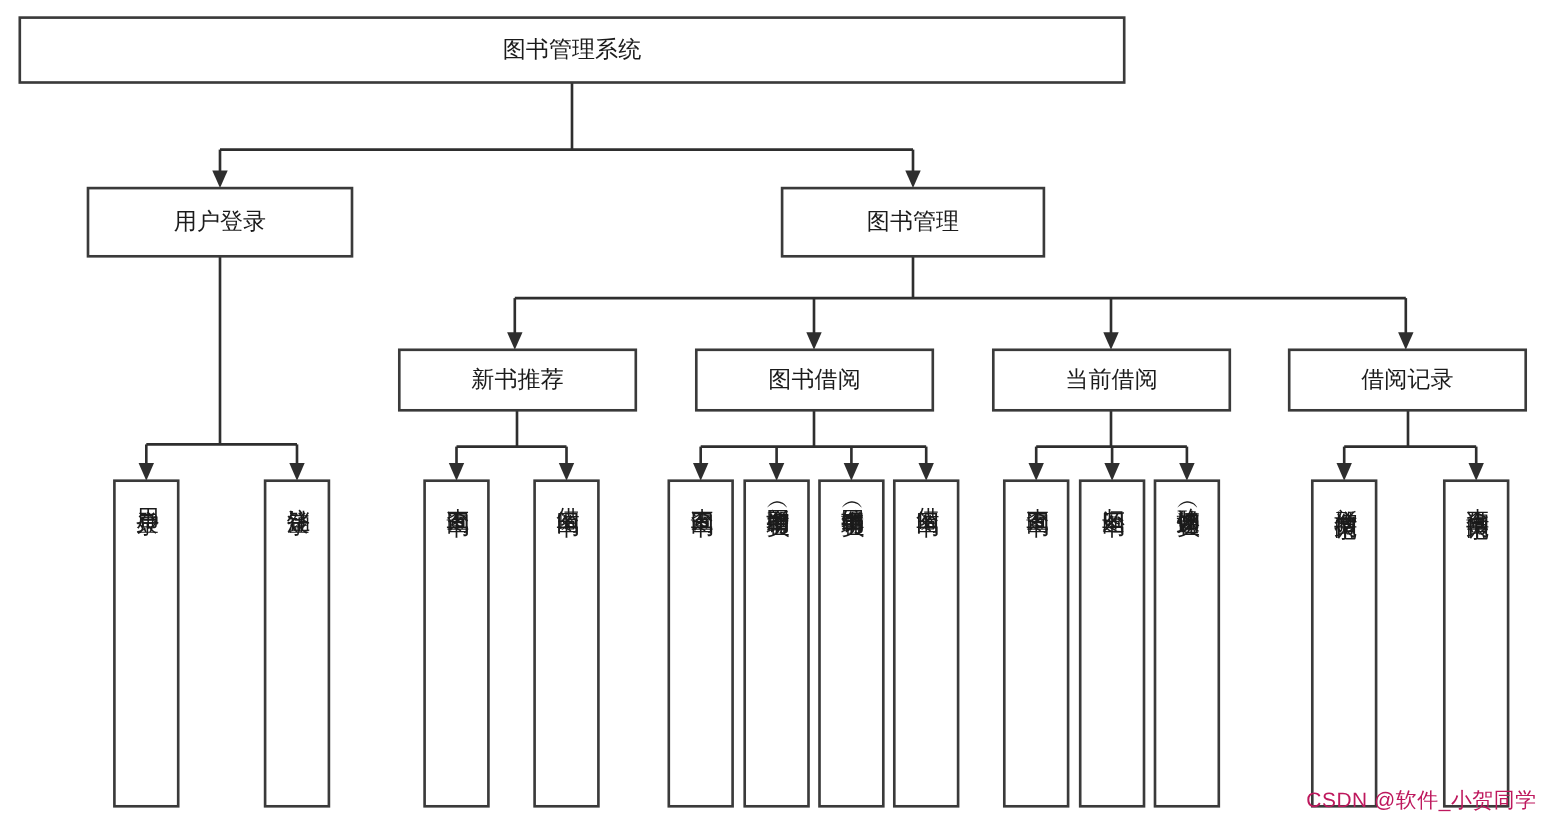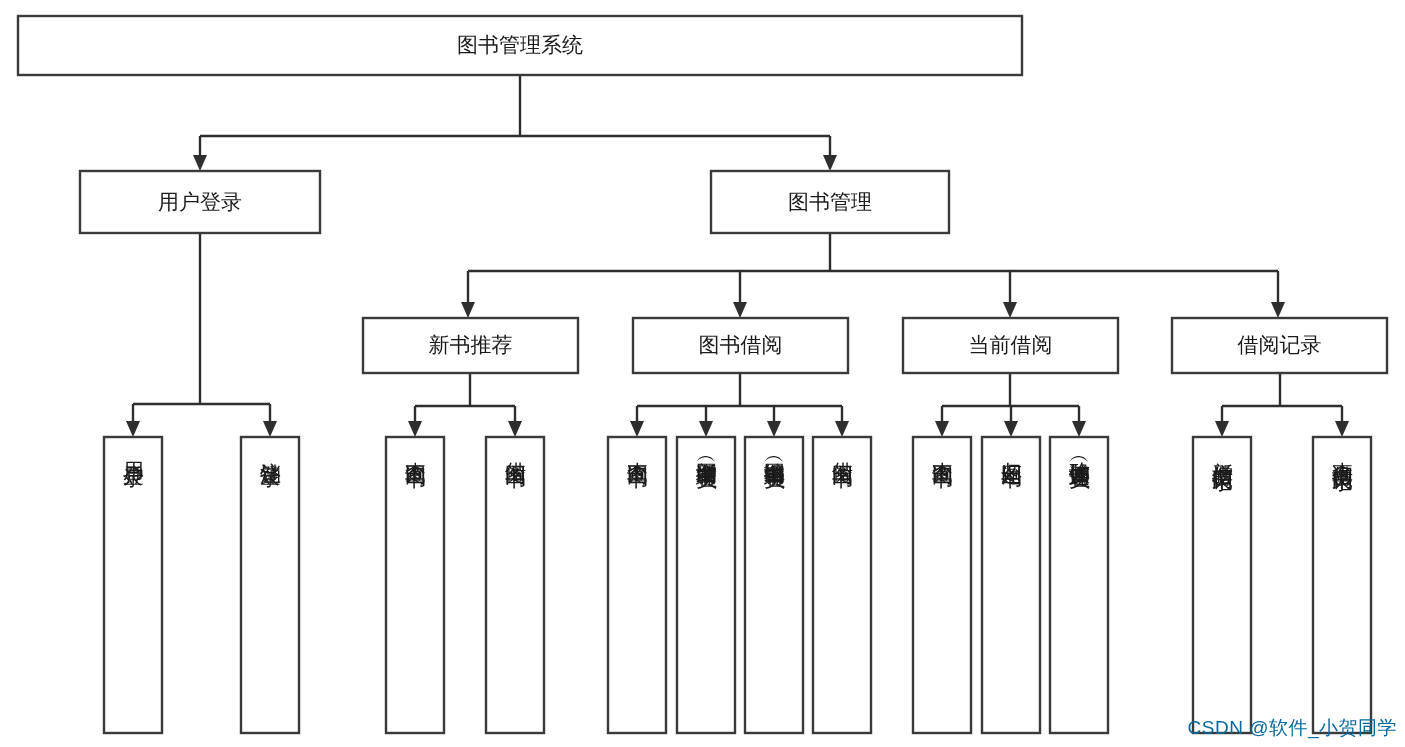--- a/index.html
+++ b/index.html
@@ -67,21 +67,21 @@
     color: #1b1b1b;
     white-space: nowrap;
     text-align: center;
   }
   .watermark {
     position: absolute;
     right: 8px;
     bottom: 6px;
     font-family: "Liberation Sans", "DejaVu Sans", sans-serif;
     font-size: 19px;
-    color: #0369a1;
+    color: #be185d;
     letter-spacing: 0.5px;
     white-space: nowrap;
     user-select: none;
   }
 </style>
 </head>
 <body>
 
 <div id="diagram-root">
   <svg class="diagram-canvas" viewBox="0 0 1405 747">

